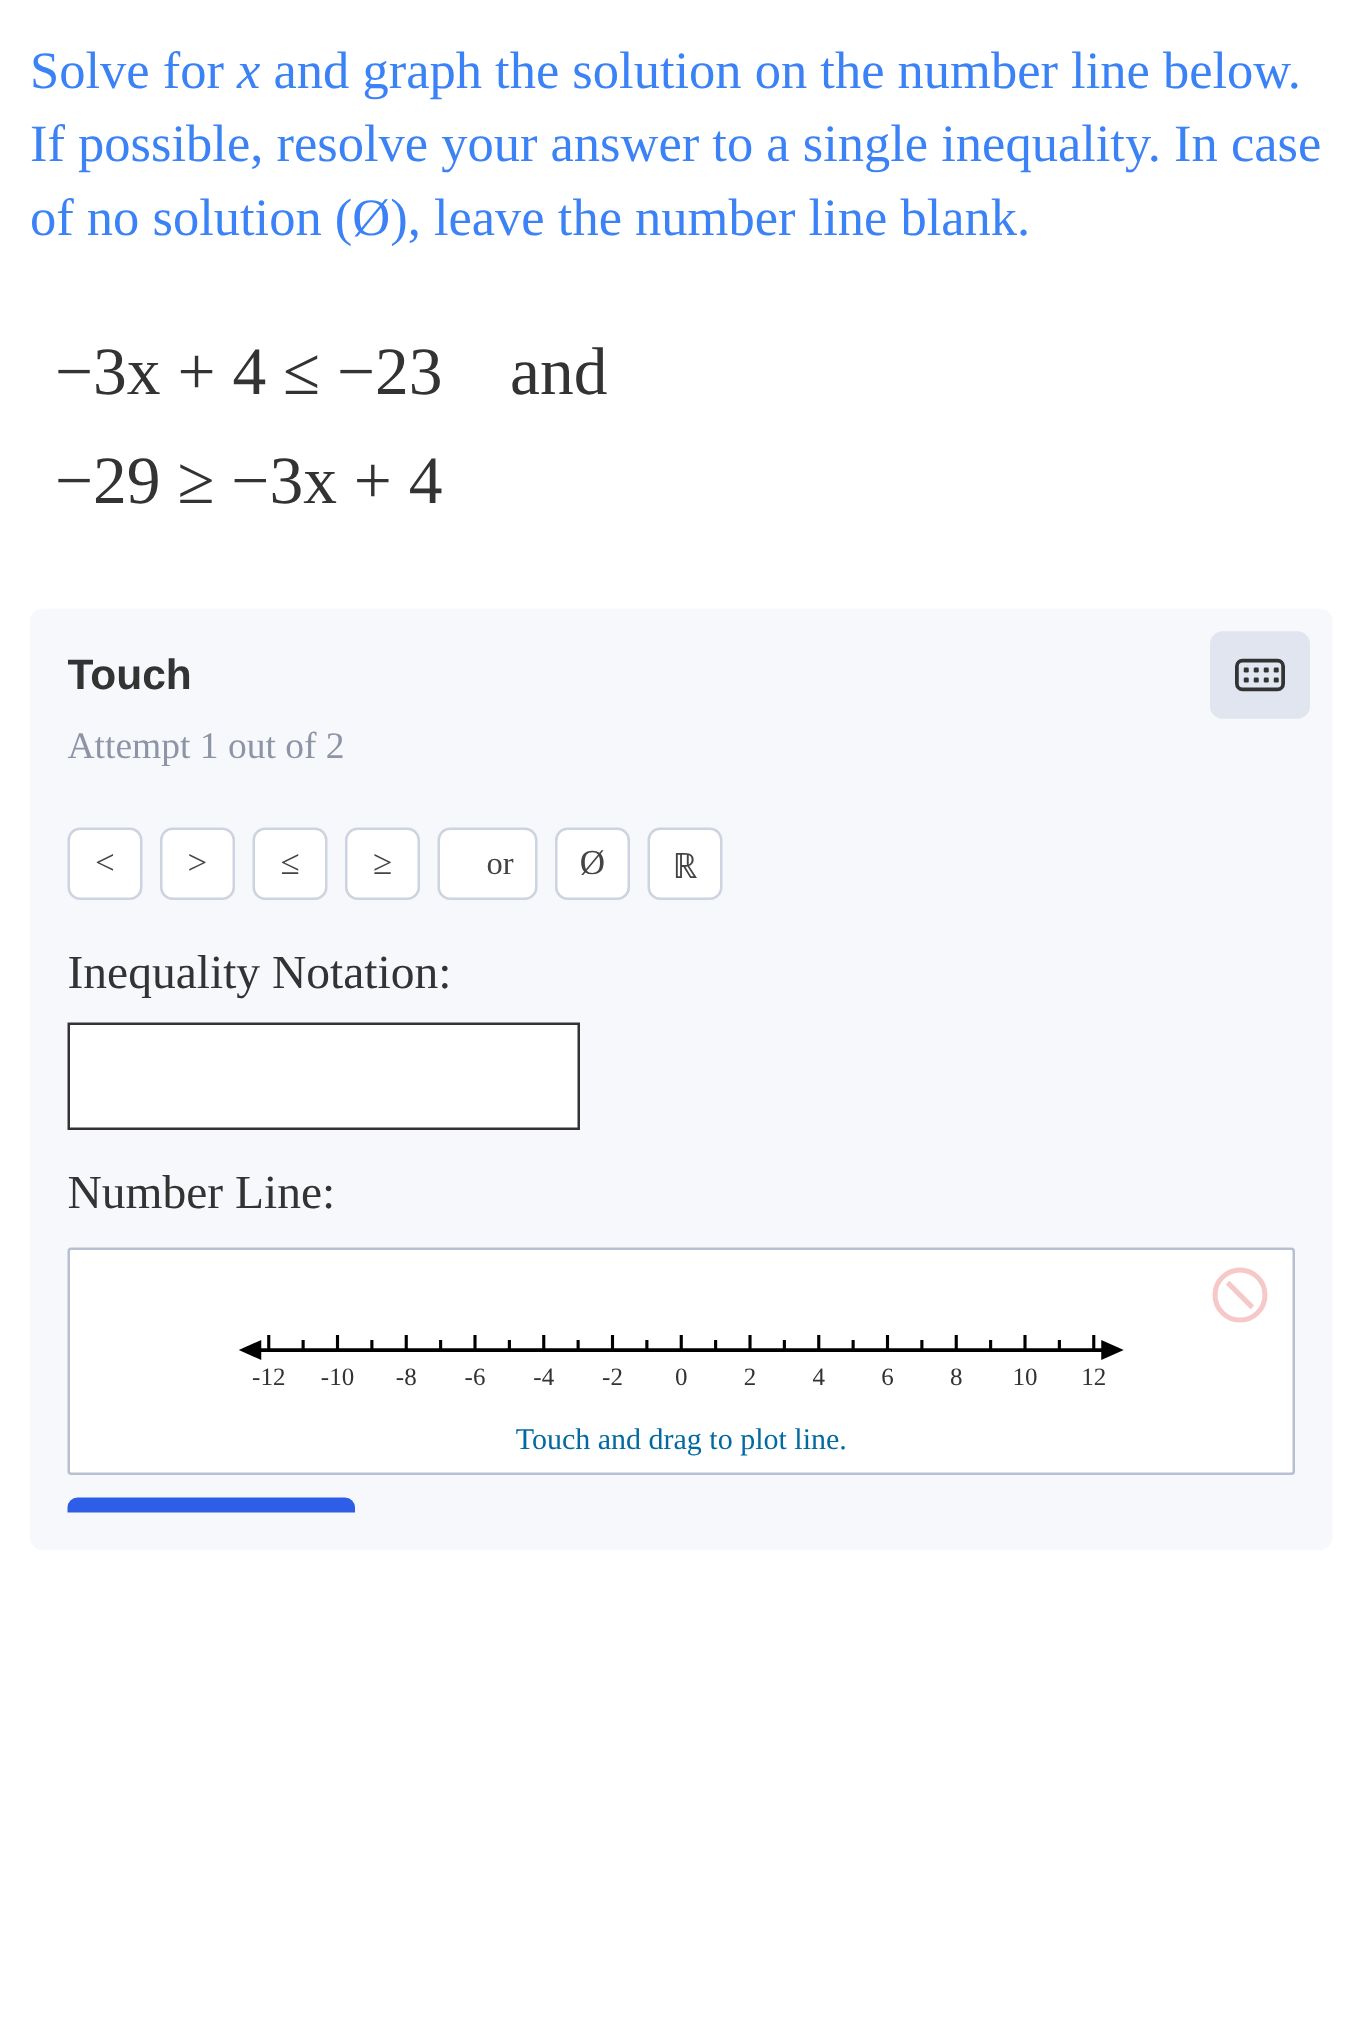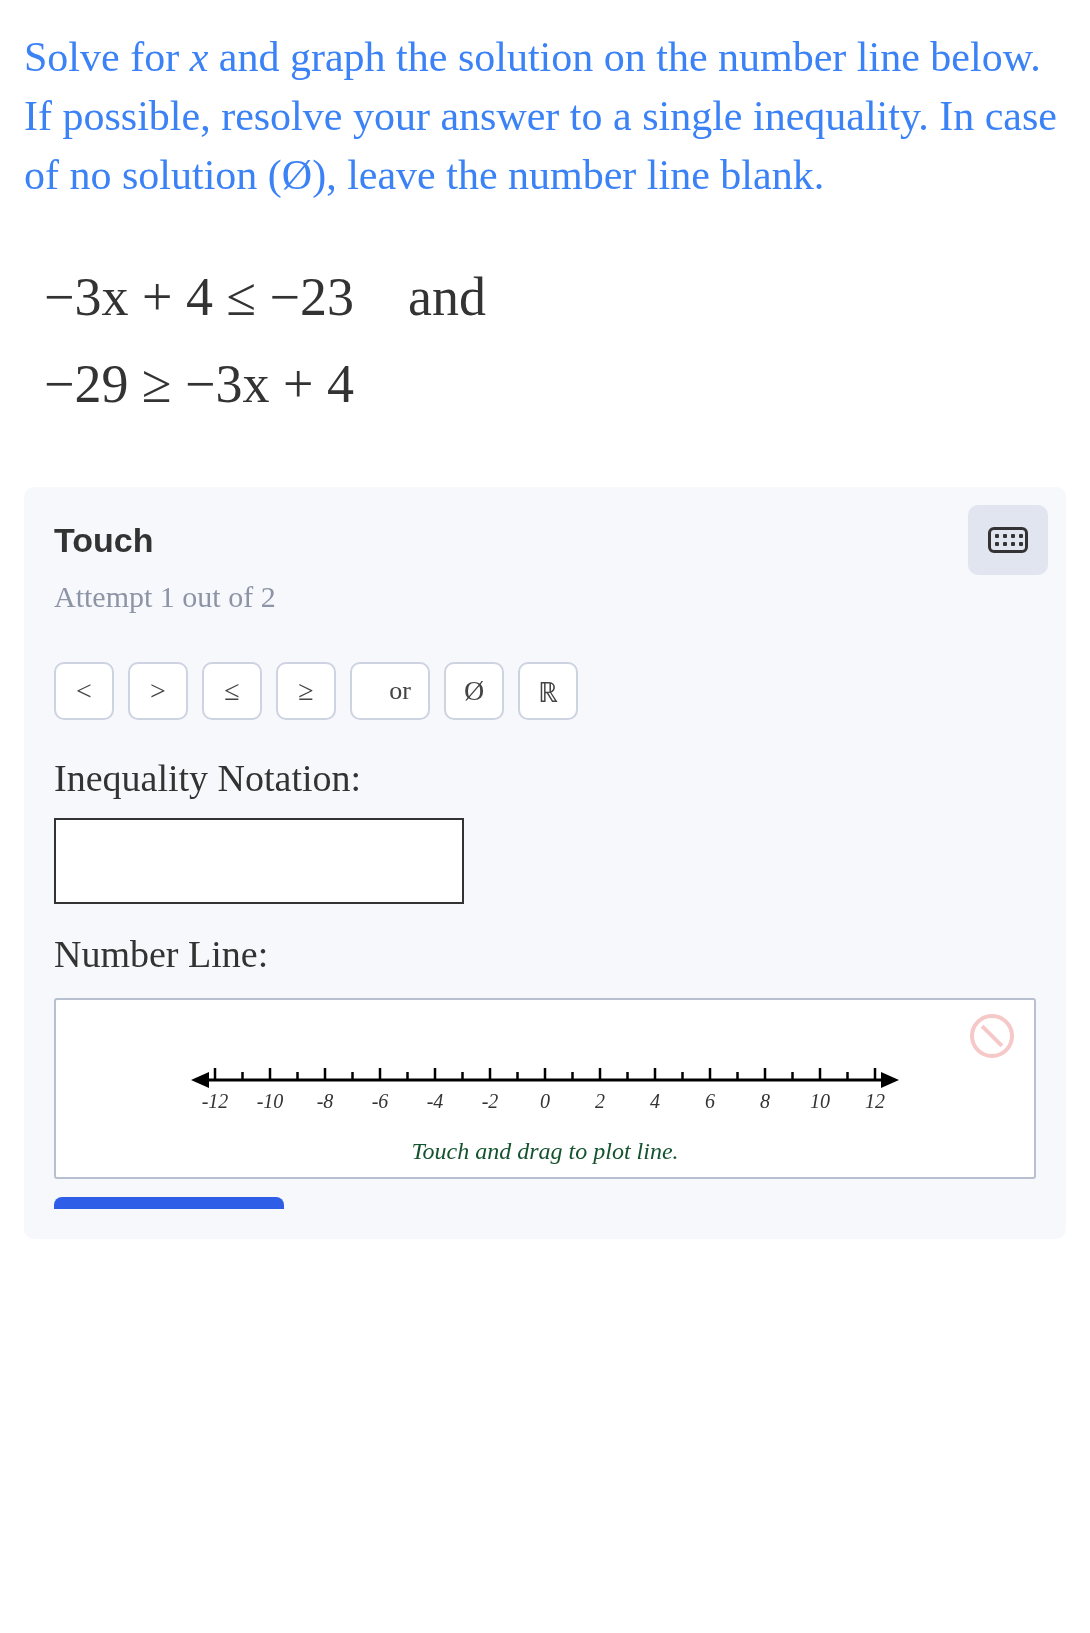--- a/index.html
+++ b/index.html
@@ -109,21 +109,20 @@
   padding:8px 12px;
   font-family: Georgia, serif;
 }
 .numline-container {
   margin-top:22px;
   border:2px solid #b8bfd0;
   border-radius:3px;
   background:#fff;
   padding:22px 18px 12px 18px;
   position:relative;
-  font-style:italic;
 }
 .clear-btn {
   position:absolute;
   top:14px; right:20px;
   width:44px; height:44px;
   border-radius:50%;
   border:4px solid #f6c8c8;
   display:flex;
   align-items:center;
   justify-content:center;
@@ -131,21 +130,21 @@
 .clear-btn::after {
   content:'';
   width:28px; height:4px;
   background:#f6c8c8;
   transform:rotate(45deg);
 }
 .numline-svg { width:100%; height:80px; margin-top:28px; }
 .numline-hint {
   text-align:center;
   font-size:24px;
-  color:#14532d;
+  color:#0369a1;
   margin-top:4px;
 }
 .submit-stub {
   margin-top:18px;
   width:230px;
   height:12px;
   background:#2e5de8;
   border-radius:8px 8px 0 0;
 }
 </style>

